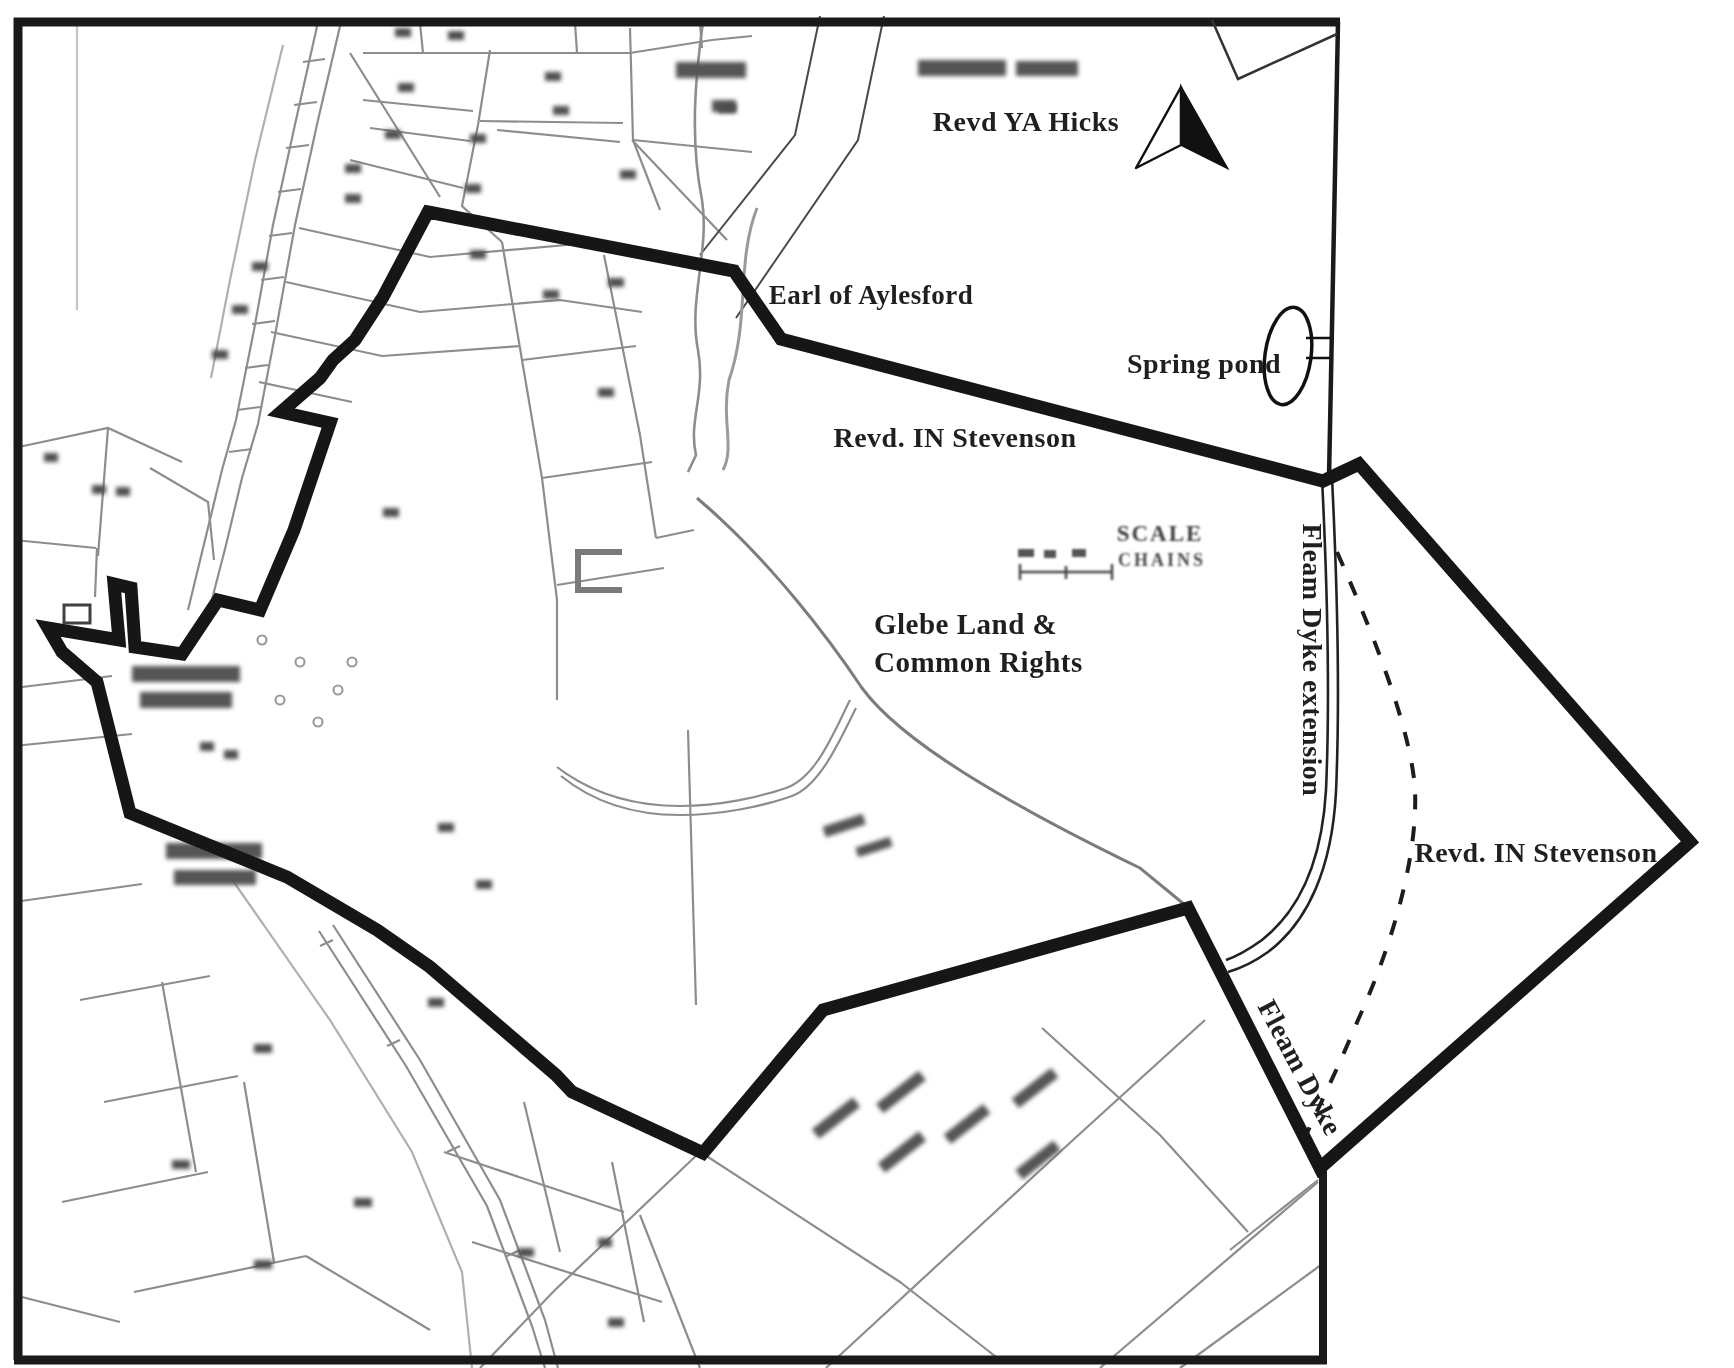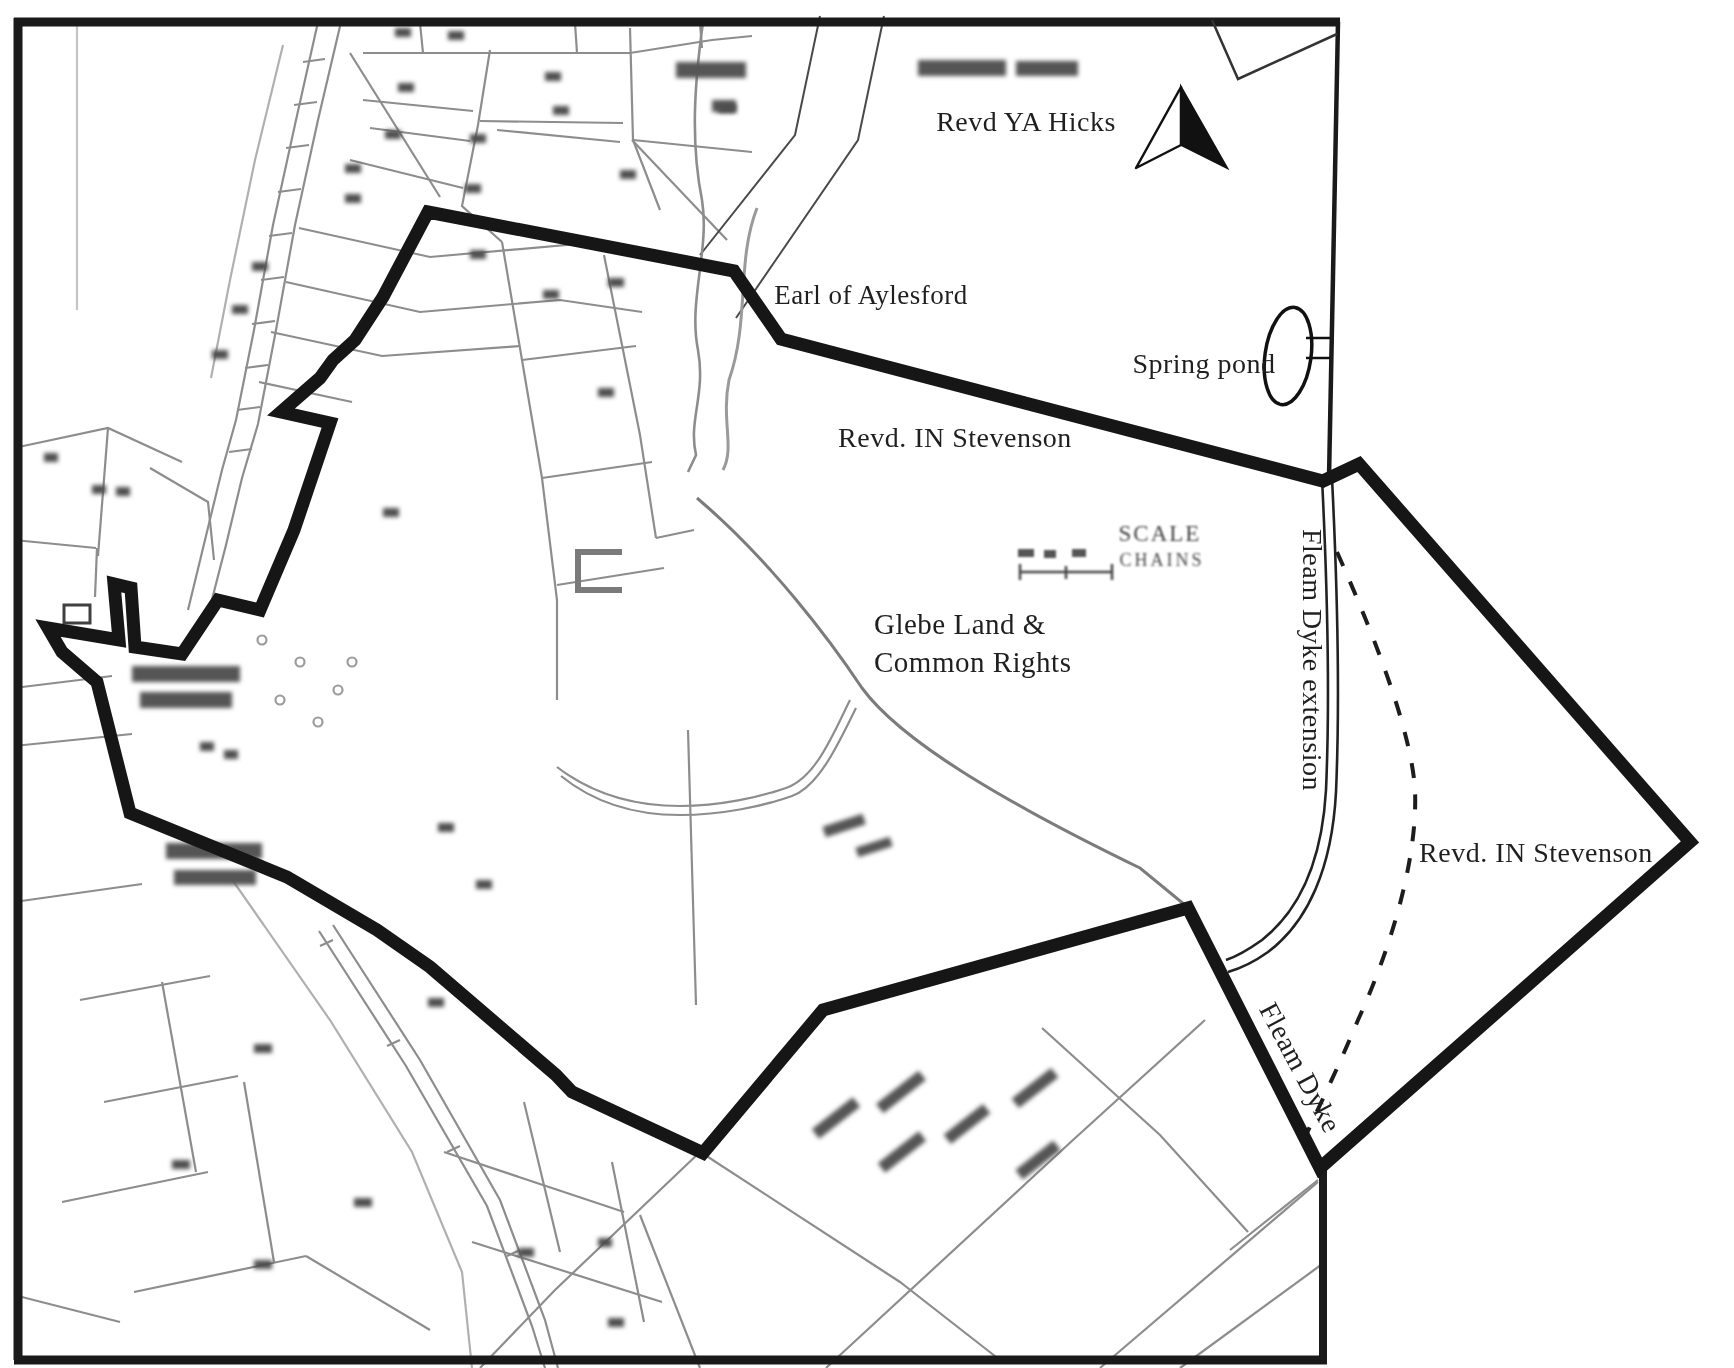--- a/index.html
+++ b/index.html
@@ -1,16 +1,16 @@
 <!DOCTYPE html>
 <html><head>
 <meta charset="utf-8">
 <style>
   html,body{margin:0;padding:0;background:#ffffff;}
-  .stage{position:relative;width:1734px;height:1368px;background:#ffffff;overflow:hidden;}
+  .stage{position:relative;width:1734px;height:1368px;background:#ffffff;overflow:hidden;font-weight:bold;}
   .stage svg{position:absolute;left:0;top:0;width:100%;height:100%;}
   .lbl{font-family:"Liberation Serif","DejaVu Serif",serif;fill:#1f1f1f;letter-spacing:0.5px;}
   .lbl-blur{font-family:"Liberation Serif","DejaVu Serif",serif;}
 </style>
 </head>
 <body>
 
 <div class="stage">
 <svg viewBox="0 0 1734 1368" xmlns="http://www.w3.org/2000/svg">
   <defs>

